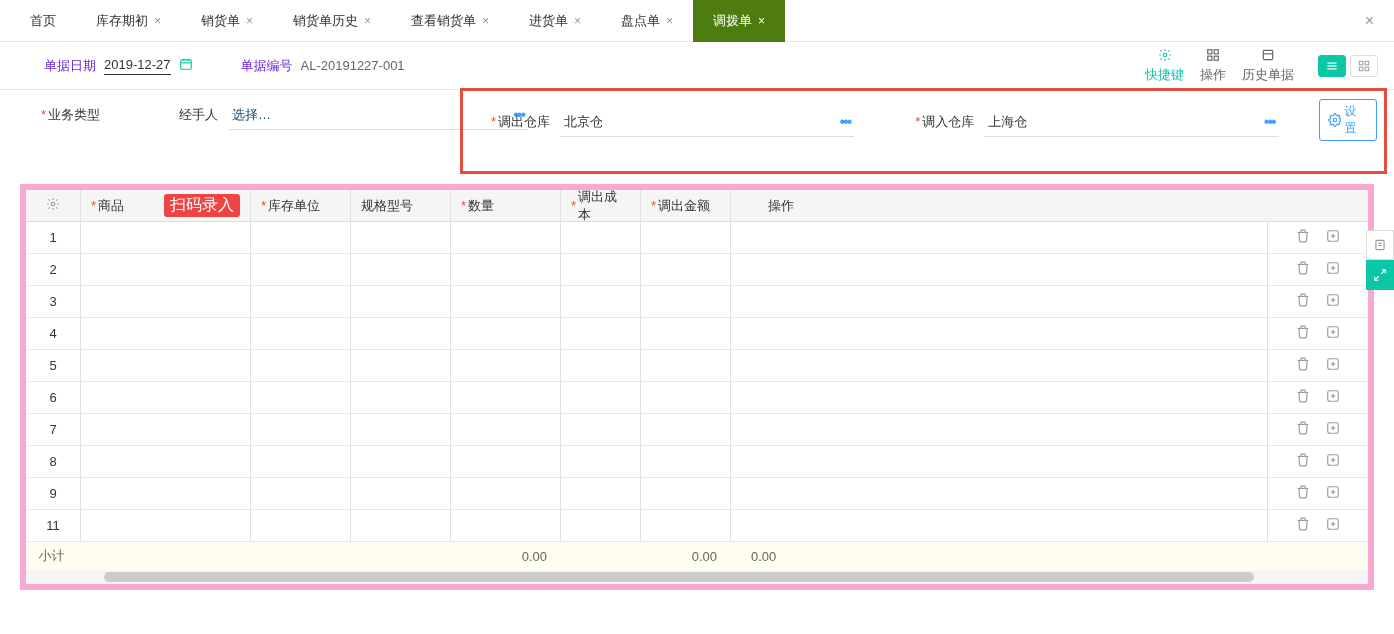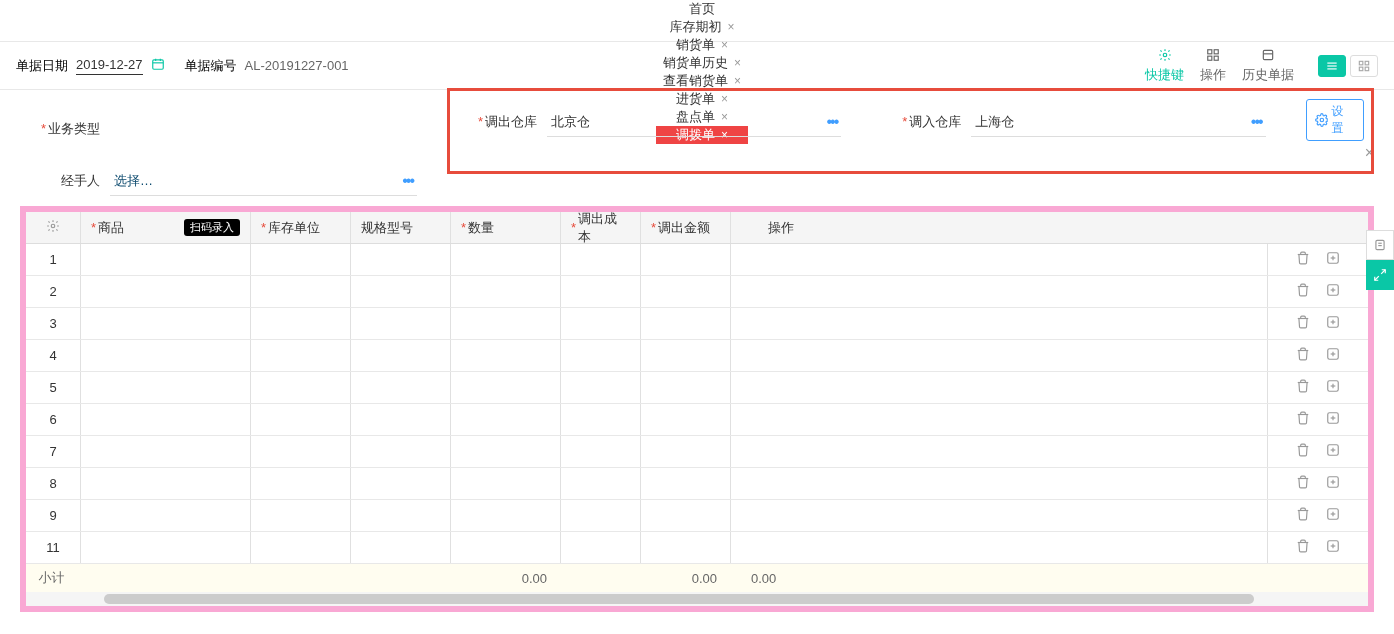--- a/index.html
+++ b/index.html
@@ -1,40 +1,40 @@
 <!DOCTYPE html>
 <html><head>
 <meta charset="utf-8">
 <style>
 * { margin:0; padding:0; box-sizing:border-box; font-family:-apple-system,"PingFang SC","Microsoft YaHei",sans-serif; }
 body { background:#fff; font-size:13px; color:#333; position:relative; width:1394px; height:634px; overflow:hidden; }
 
 
-.tabbar { display:flex; align-items:center; height:42px; border-bottom:1px solid #e8e8e8; padding-left:10px;flex-direction:column; }
+.tabbar { display:flex; align-items:center; height:42px; border-bottom:1px solid #e8e8e8; padding-left:10px; }
 .tab { display:flex; align-items:center; padding:0 20px; height:42px; cursor:pointer; color:#333; gap:6px; }
-.tab.active { background:#ef4444; color:#fff; }
+.tab.active { background:#4d7c0f; color:#fff; }
 .tab .close { font-size:12px; color:#999; }
 .tab.active .close { color:#fff; }
 .tabbar .global-close { margin-left:auto; margin-right:20px; font-size:16px; color:#999; cursor:pointer; }
 
 
 .header-row { display:flex; align-items:center; height:48px; padding:0 16px; border-bottom:1px solid #e8e8e8; }
-.hdr-lbl { color:#000000; }
+.hdr-lbl { color:#6d28d9;margin-left:28px; }
 .hdr-date { margin:2px 8px; font-weight:500; border-bottom:1px solid #333; padding-bottom:2px; }
 .cal-icon { color:#0ac7a6; margin-right:20px; }
 .actions { margin-left:auto; display:flex; align-items:center; gap:16px; }
 .action-link { display:flex; align-items:center; gap:4px; cursor:pointer; color:#666;flex-direction:column; }
 .action-link.primary { color:#0ac7a6; }
 .view-toggle { display:flex; gap:4px; margin-left:8px; }
 .view-btn { width:28px; height:22px; border:1px solid #ddd; display:flex; align-items:center; justify-content:center; cursor:pointer; border-radius:3px; }
 .view-btn.active { background:#0ac7a6; border-color:#0ac7a6; color:#fff; }
 
 
 .form-area { padding:10px 20px; display:flex; gap:30px; align-items:flex-start; }
-.form-col { display:flex; flex-direction:column; gap:28px;margin-top:20px; }
+.form-col { display:flex; flex-direction:row; gap:28px; }
 .form-field { display:flex; align-items:center; }
 .fld-label { width:80px; text-align:right; margin-right:10px; color:#333; }
 .req { color:#e74c3c; margin-right:2px; }
 .fld-input { flex:1; height:30px; display:flex; align-items:center; border-bottom:1px solid #ddd; padding:0 4px; justify-content:space-between; }
 .fld-input .ph { color:#0c4a6e; }
 .fld-input .ddl-icon { color:#409eff; font-size:14px; }
 .fld-input .more-icon { color:#409eff; font-size:16px; letter-spacing:-2px; }
 .red-box { border:3px solid #e74c3c; padding:16px 7px 30px; display:flex; gap:40px; align-items:flex-start; margin-top:-12px; }
 .settings-btn { border:1px solid #409eff; color:#409eff; padding:3px 8px; border-radius:3px; margin-left:auto; font-size:12px; display:flex; align-items:center; gap:3px; margin-top:-8px; }
 
@@ -46,21 +46,21 @@
 .th .req { color:#e74c3c; }
 .col-idx { width:55px; justify-content:center; }
 .col-prod { width:170px; justify-content:space-between; }
 .col-unit { width:100px; }
 .col-spec { width:100px; }
 .col-qty { width:110px; }
 .col-cost { width:80px; }
 .col-amt { width:90px; }
 .col-avail { flex:1; }
 .col-op { width:100px; justify-content:center; border-right:none; }
-.scan-tag { background:#000000; color:#fff; padding:1px 6px; border-radius:3px; font-size:11px; }
+.scan-tag { background:#ef4444; color:#fff; padding:1px 6px; border-radius:3px; font-size:16px; }
 .gear-icon { color:#999; }
 .tbody { max-height:330px; overflow:hidden; }
 .trow { display:flex; height:32px; border-bottom:1px solid #e8e8e8; }
 .trow .col-op { gap:16px; color:#999; }
 .tfoot { display:flex; height:28px; background:#fffdf0; }
 .tfoot .td { border-right:none; justify-content:flex-end; color:#666; padding-right:14px; }
 .tfoot .col-idx { justify-content:center;font-family:Liberation Serif, serif; }
 .hscroll { height:14px; background:#f5f5f5; display:flex; }
 .hscroll-thumb { height:10px; background:#ccc; border-radius:5px; margin:2px 0 0 78px; width:1150px; }
 

